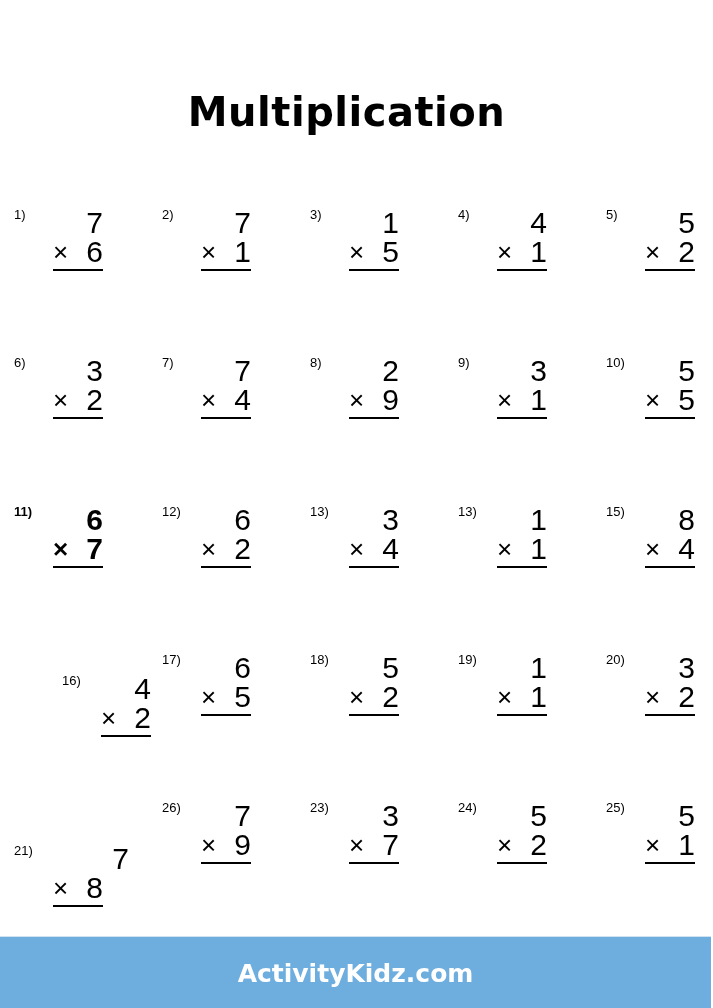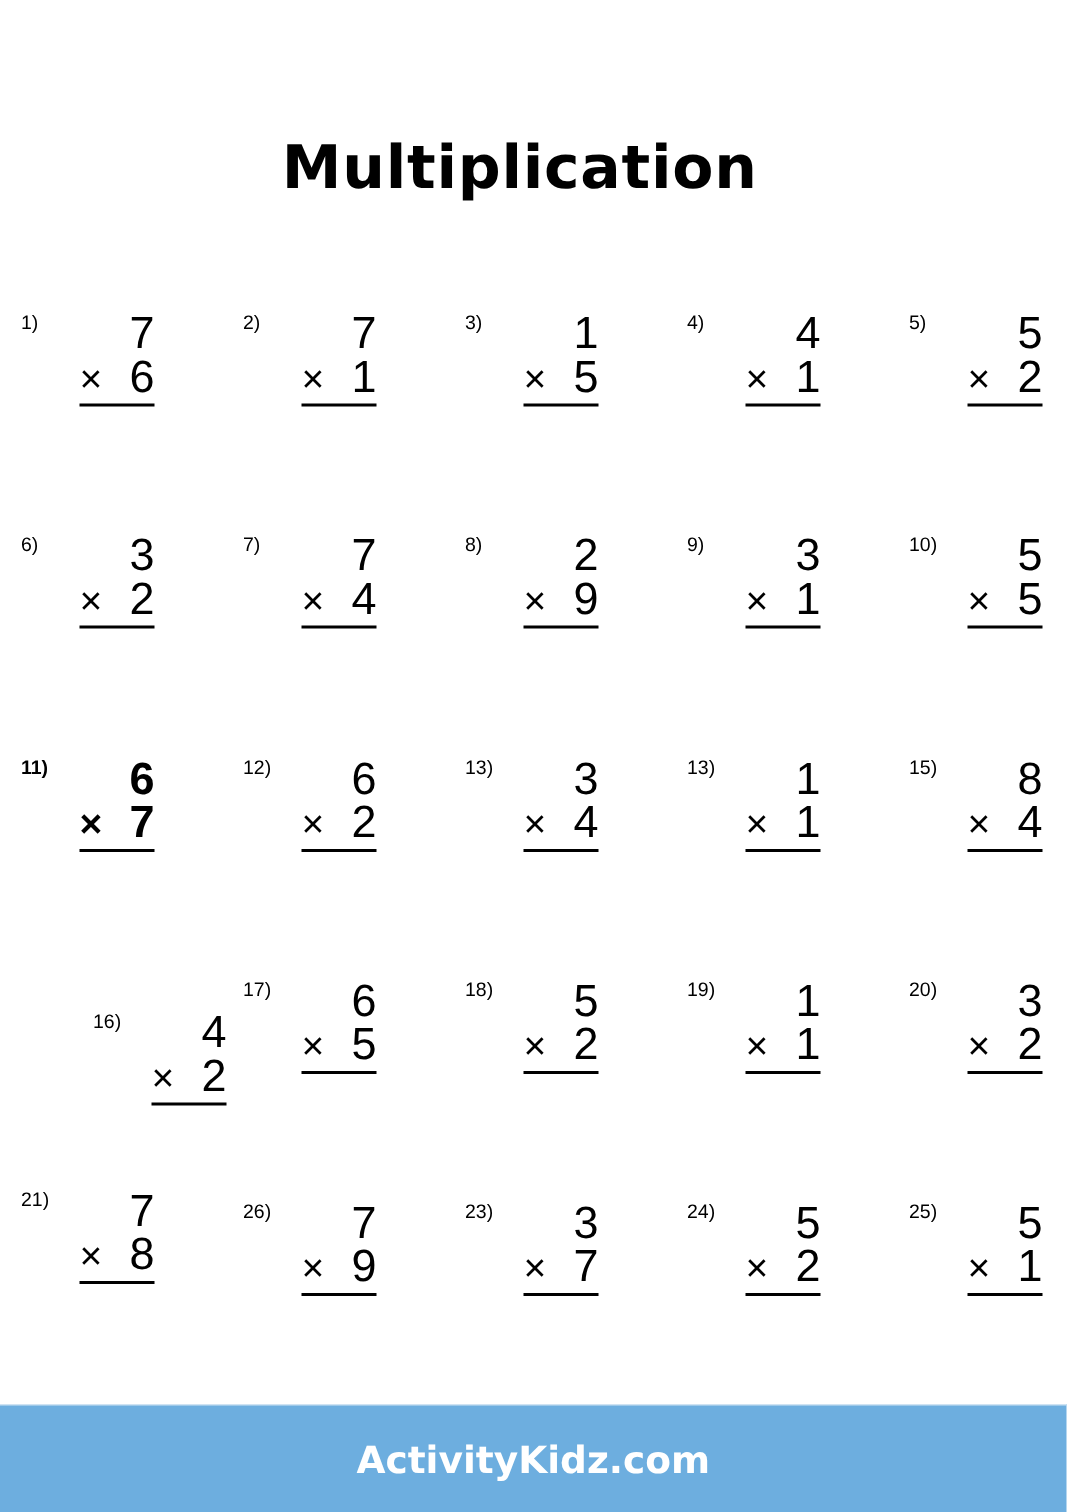--- a/index.html
+++ b/index.html
@@ -224,21 +224,21 @@
     </div>
     <div class="problem" style="left: 592px; top: 653px;">
       <div class="num">20)</div>
       <div class="top">3</div>
       <div class="bottom">
         <span class="op">×</span>
         <span class="mult">2</span>
       </div>
       <div class="rule"></div>
     </div>
-    <div class="problem" style="left: 0px; top: 793px;">
+    <div class="problem" style="left: 0px; top: 844px; padding-left: 26px;">
       <div class="num">21)</div>
       <div class="top">7</div>
       <div class="bottom">
         <span class="op">×</span>
         <span class="mult">8</span>
       </div>
       <div class="rule"></div>
     </div>
     <div class="problem" style="left: 148px; top: 801px;">
       <div class="num">26)</div>

